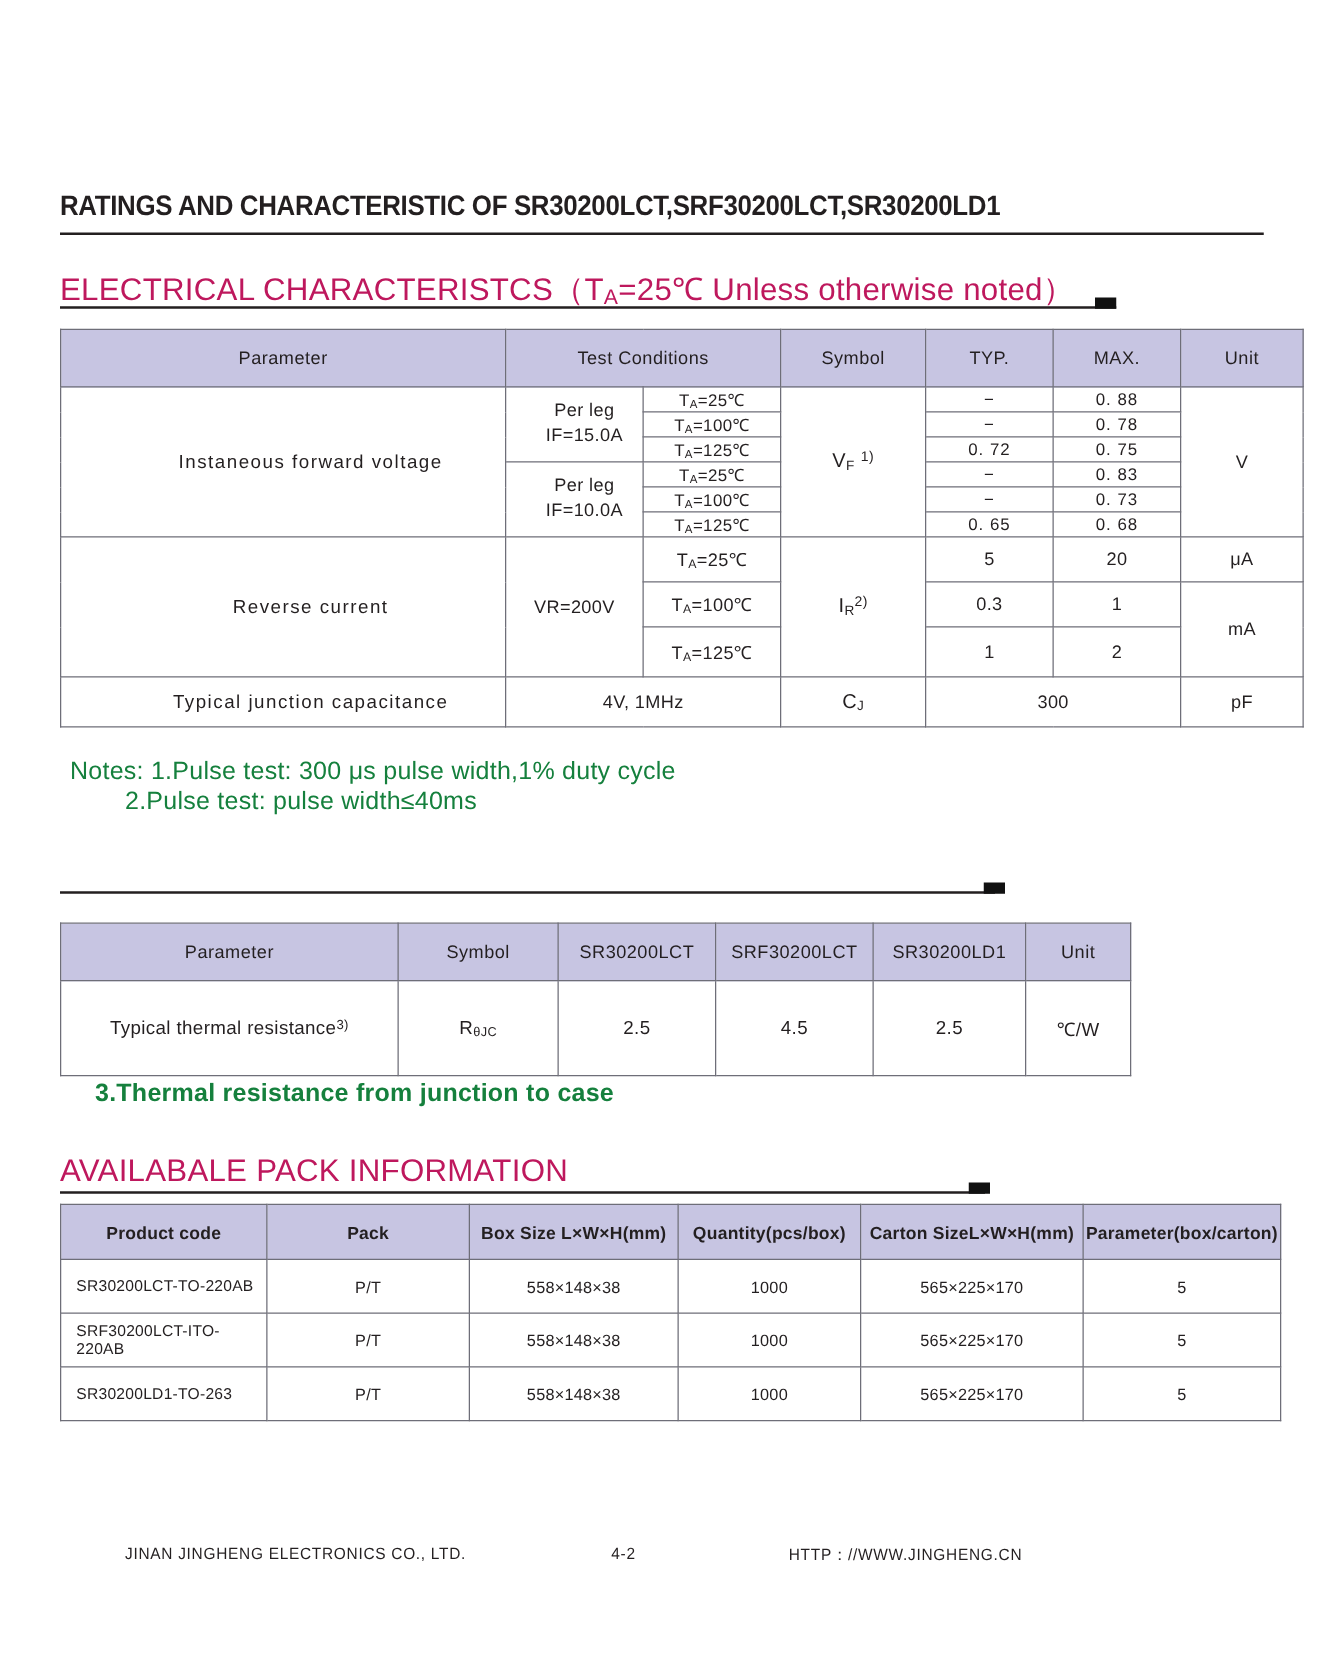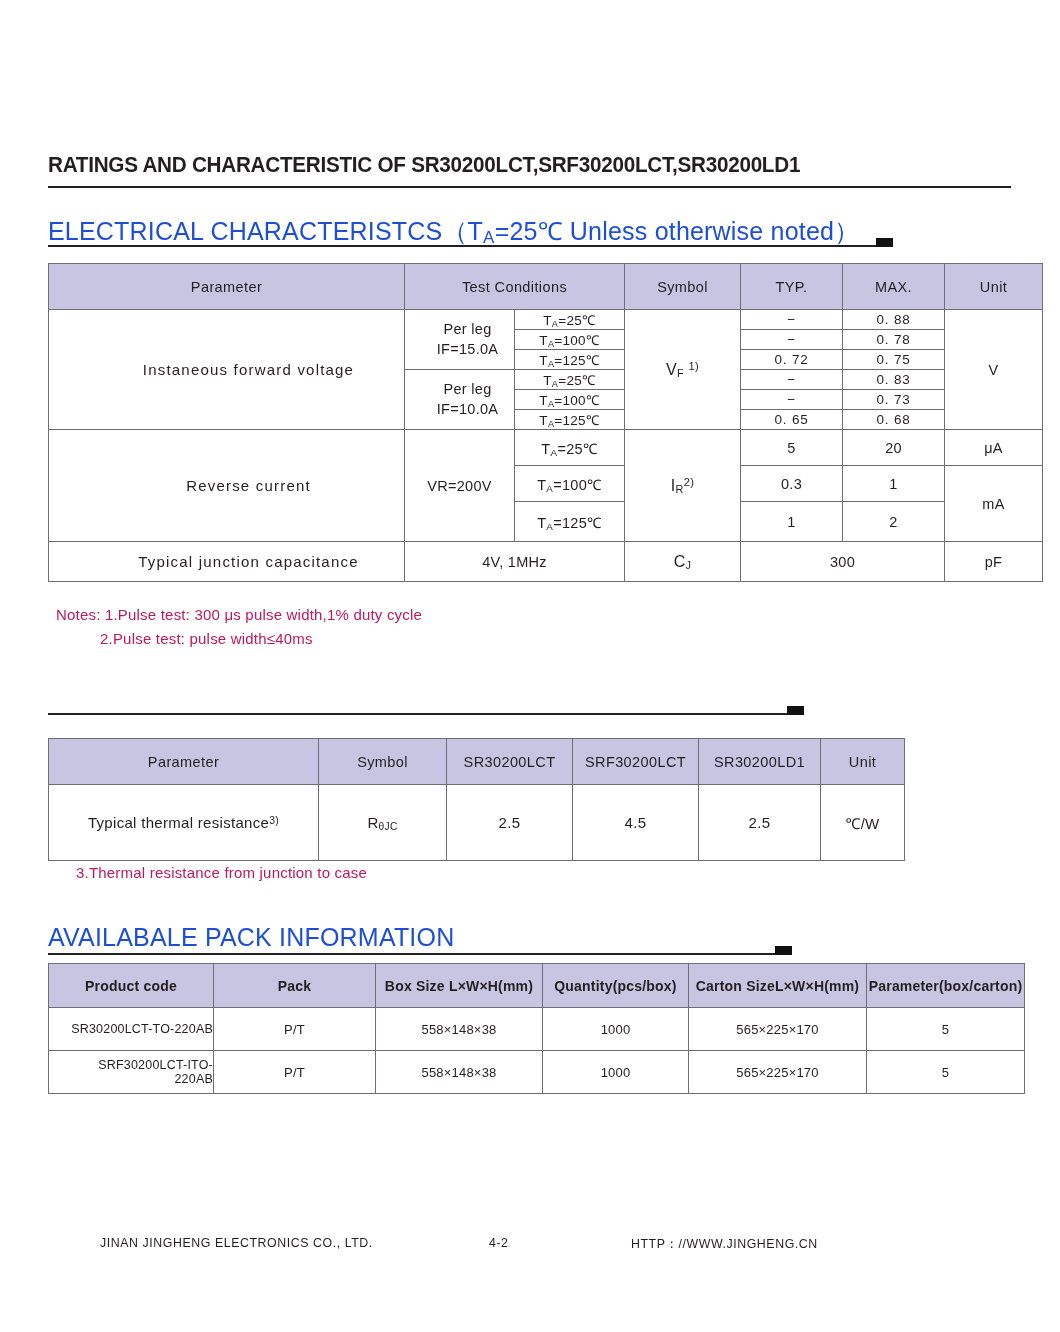--- a/index.html
+++ b/index.html
@@ -35,21 +35,21 @@
     height: 2px;
     background: #231f20;
   }
 
   
   .section-head {
     position: absolute;
     font-size: 25px;
     letter-spacing: 0.2px;
     white-space: nowrap;
-    color: #1d4ed8;
+    color: #be185d;
   }
   .section-rule {
     position: absolute;
     height: 2px;
     background: #231f20;
   }
   .rule-cap {
     position: absolute;
     width: 17px;
     height: 9px;
@@ -100,29 +100,29 @@
 
   
   #tbl-thermal { left: 48px; top: 738px; width: 856px; }
   #tbl-thermal tbody td { height: 76px; font-size: 15px; }
   #tbl-thermal thead th { font-size: 14.5px; }
 
   
   #tbl-pack { left: 48px; top: 963px; width: 976px; }
   #tbl-pack thead th { font-size: 14px; height: 44px; letter-spacing: 0.2px; font-weight: bold; }
   #tbl-pack tbody td { height: 43px; font-size: 13px; letter-spacing: 0.2px; }
-  #tbl-pack tbody td.code { text-align: right; padding-left: 12px; font-size: 12.5px; }
+  #tbl-pack tbody td.code { text-align: left; padding-left: 12px; font-size: 12.5px; }
 
   
   .note {
     position: absolute;
-    font-size: 15px;
+    font-size: 20px;
     letter-spacing: 0.2px;
     white-space: nowrap;
-    color: #be185d;
+    color: #15803d;
   }
 
   
   .footer-item {
     position: absolute;
     font-size: 13px;
     letter-spacing: 0.6px;
     white-space: nowrap;
     color: #231f20;
     transform: scaleX(0.95);
@@ -296,21 +296,21 @@
           <span>R</span><span class="sub">θ</span><span class="sub">JC</span>
         </td>
         <td>2.5</td>
         <td>4.5</td>
         <td>2.5</td>
         <td>℃/W</td>
       </tr>
     </tbody>
   </table>
 
-  <div class="note" style="left:76px; top:864px;">3.Thermal resistance from junction to case</div>
+  <div class="note" style="left:76px; top:864px;font-weight:bold;">3.Thermal resistance from junction to case</div>
 
   <div class="section-head" style="left:48px; top:923px;">AVAILABALE  PACK  INFORMATION</div>
   <div class="section-rule" style="left:48px; top:953px; width:740px;"></div>
   <div class="rule-cap" style="left:775px; top:946px;"></div>
 
   <table class="grid outer-b" id="tbl-pack">
     <colgroup>
       <col style="width:165px">
       <col style="width:162px">
       <col style="width:167px">
@@ -338,20 +338,28 @@
         <td>5</td>
       </tr>
       <tr>
         <td class="code">SRF30200LCT-ITO-220AB</td>
         <td>P/T</td>
         <td>558×148×38</td>
         <td>1000</td>
         <td>565×225×170</td>
         <td>5</td>
       </tr>
+      <tr>
+        <td class="code">SR30200LD1-TO-263</td>
+        <td>P/T</td>
+        <td>558×148×38</td>
+        <td>1000</td>
+        <td>565×225×170</td>
+        <td>5</td>
+      </tr>
     </tbody>
   </table>
 
   <div class="footer-item" style="left:100px; top:1235px;">JINAN JINGHENG  ELECTRONICS  CO., LTD.</div>
   <div class="footer-item" style="left:489px; top:1235px;">4-2</div>
   <div class="footer-item" style="left:631px; top:1235px;">HTTP：//WWW.JINGHENG.CN</div>
 
 </div>
 
 </body></html>

